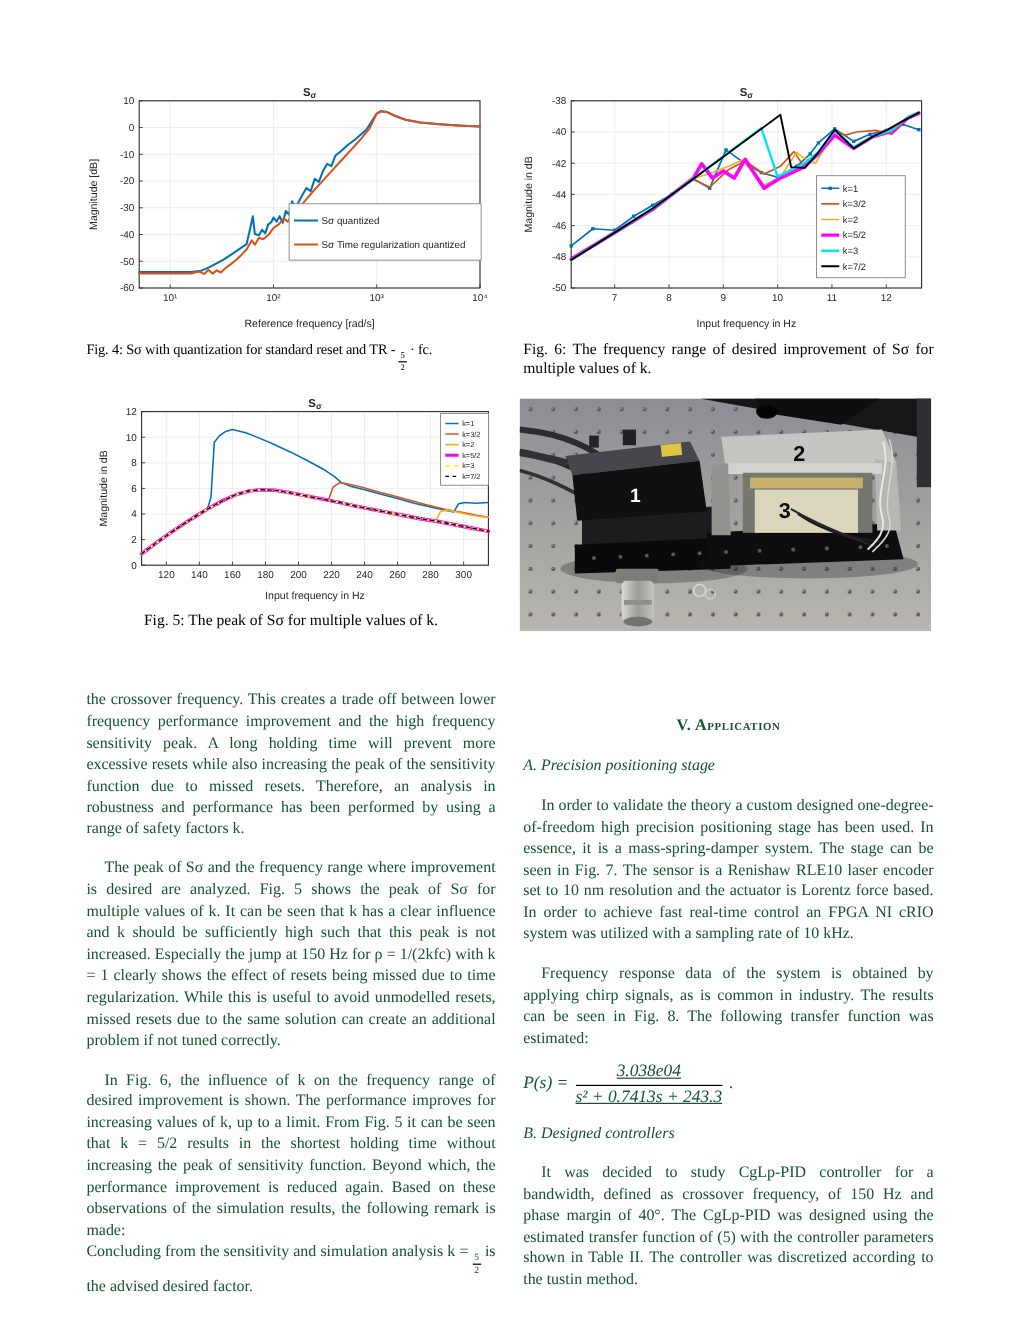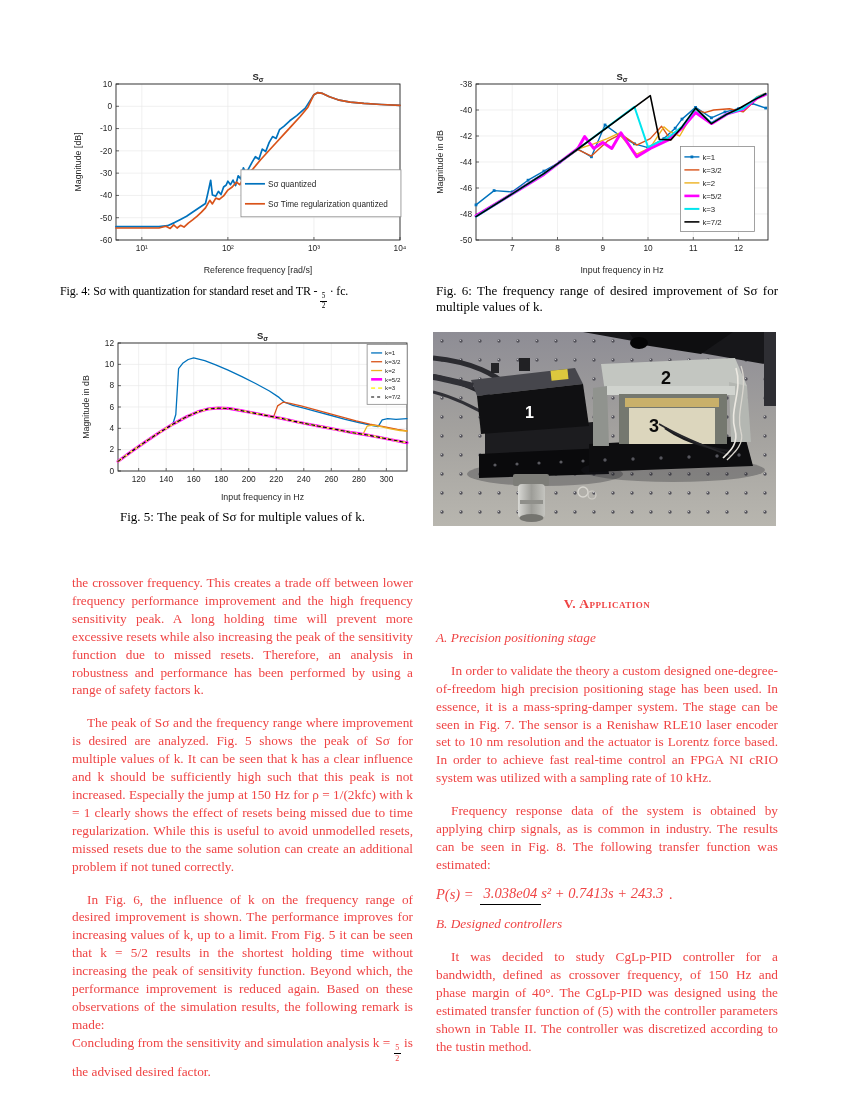--- a/index.html
+++ b/index.html
@@ -2,31 +2,31 @@
 <html><head>
 <meta charset="utf-8">
 <style>
   html,body{margin:0;padding:0;background:#e8e8e8;}
   .page{position:relative;width:850px;height:1100px;background:#ffffff;margin:0 auto;
         font-family:"Liberation Serif",serif;color:#111;overflow:hidden;}
   .abs{position:absolute;}
   .caption{font-size:13px;line-height:15.5px;text-align:justify;color:#000;}
   .caption.center{text-align:center;}
   .caption.oneline{white-space:nowrap;font-size:12px;letter-spacing:-0.15px;}
-  .bodytext{font-size:13.3px;line-height:17.9px;text-align:justify;color:#ef4444;}
+  .bodytext{font-size:13.3px;line-height:17.9px;text-align:justify;color:#14532d;}
   .bodytext p{margin:0;}
   .bodytext p.indent{text-indent:15px;margin-top:15px;}
   .sec-head{text-align:center;font-variant:small-caps;font-size:13.5px;letter-spacing:0.5px;margin:2px 0 10px 0;font-weight:bold;}
   .sub-head{font-style:italic;font-size:13.3px;margin:9px 0 5px 0;}
   .frac{display:inline-flex;flex-direction:column;text-align:center;vertical-align:-0.45em;
         font-size:0.6em;line-height:1.15;}
   .frac .fn{border-bottom:0.9px solid #000;padding:0 1.5px;}
   .equation{display:flex;align-items:center;gap:6px;
             font-style:italic;font-size:14.5px;margin:10px 0 10px 0;}
-  .eq-frac{display:inline-flex;flex-direction:row;text-align:center;line-height:1.35;}
+  .eq-frac{display:inline-flex;flex-direction:column;text-align:center;line-height:1.35;text-decoration:underline;}
   .eq-frac .eq-num{border-bottom:1px solid #000;padding:0 4px 1px 4px;}
   svg.chart text{font-family:"Liberation Sans",sans-serif;fill:#262626;}
   svg.photo text{font-family:"Liberation Sans",sans-serif;}
 </style>
 </head>
 <body>
 
 <div class="page">
 
   <svg id="fig4-svg" class="chart abs" style="left:70px;top:70px" width="342" height="206">
@@ -72,21 +72,21 @@
       <path d="M46.0 158.0 L67.5 158.0 L89.0 158.0 L95.9 156.2 L100.2 158.4 L103.7 154.8 L107.1 158.0 L110.5 155.3 L114.0 157.1 L118.3 153.1 L122.6 149.9 L126.9 146.4 L131.2 142.4 L135.5 137.9 L139.8 130.3 L142.4 133.9 L145.8 128.1 L149.3 129.4 L153.6 125.9 L157.9 120.1 L162.2 117.0 L166.5 112.1 L169.9 114.7 L174.2 107.2 L178.5 103.6 L182.8 99.1 L190.6 89.8 L198.3 81.3 L206.1 72.8 L213.8 64.4 L221.6 55.9 L230.2 46.5 L237.9 37.2 L243.9 24.7 L247.4 22.7 L252.5 23.4 L259.4 26.7 L268.0 29.8 L280.1 32.1 L293.9 33.4 L311.1 34.5 L330.0 35.4 " fill="none" stroke="#D95319" stroke-width="1.7" stroke-linejoin="round" stroke-linecap="round"></path>
       <text x="188" y="10" text-anchor="middle" font-size="9.5" font-weight="bold">S<tspan font-size="7" dy="2">σ</tspan></text>
       <text x="188" y="202.5" text-anchor="middle" font-size="8.8">Reference frequency [rad/s]</text>
       <text x="11" y="92" text-anchor="middle" font-size="8.8" transform="rotate(-90 11 92)">Magnitude [dB]</text>
       <rect x="170.95999999999998" y="99.80000000000001" width="160" height="47" fill="#ffffff" stroke="#8a8a8a" stroke-width="0.8"></rect>
       <line x1="174.95999999999998" y1="113.80000000000001" x2="194.95999999999998" y2="113.80000000000001" stroke="#0072BD" stroke-width="1.7"></line>
       <text x="197.95999999999998" y="116.75200000000001" font-size="8.2" fill="#000">Sσ quantized</text>
       <line x1="174.95999999999998" y1="133.8" x2="194.95999999999998" y2="133.8" stroke="#D95319" stroke-width="1.7"></line>
       <text x="197.95999999999998" y="136.752" font-size="8.2" fill="#000">Sσ Time regularization quantized</text>
     </svg>
-  <div class="caption oneline abs" style="left:60px;top:284px;width:345px">
+  <div class="caption oneline abs" style="left:72px;top:284px;width:345px">
     <span>Fig. 4: Sσ with quantization for standard reset and TR - </span><span class="frac">
         <span class="fn">5</span>
         <span class="fd">2</span>
       </span> <span>· fc.</span>
   </div>
 
   <svg id="fig6-svg" class="chart abs" style="left:432px;top:70px" width="346" height="206">
       <rect x="44" y="14" width="292" height="156" fill="#ffffff"></rect>
       <line x1="80.21705426356588" y1="14" x2="80.21705426356588" y2="170" stroke="#e9e9e9" stroke-width="0.7"></line>
       <line x1="80.21705426356588" y1="170" x2="80.21705426356588" y2="167" stroke="#262626" stroke-width="0.7"></line>

